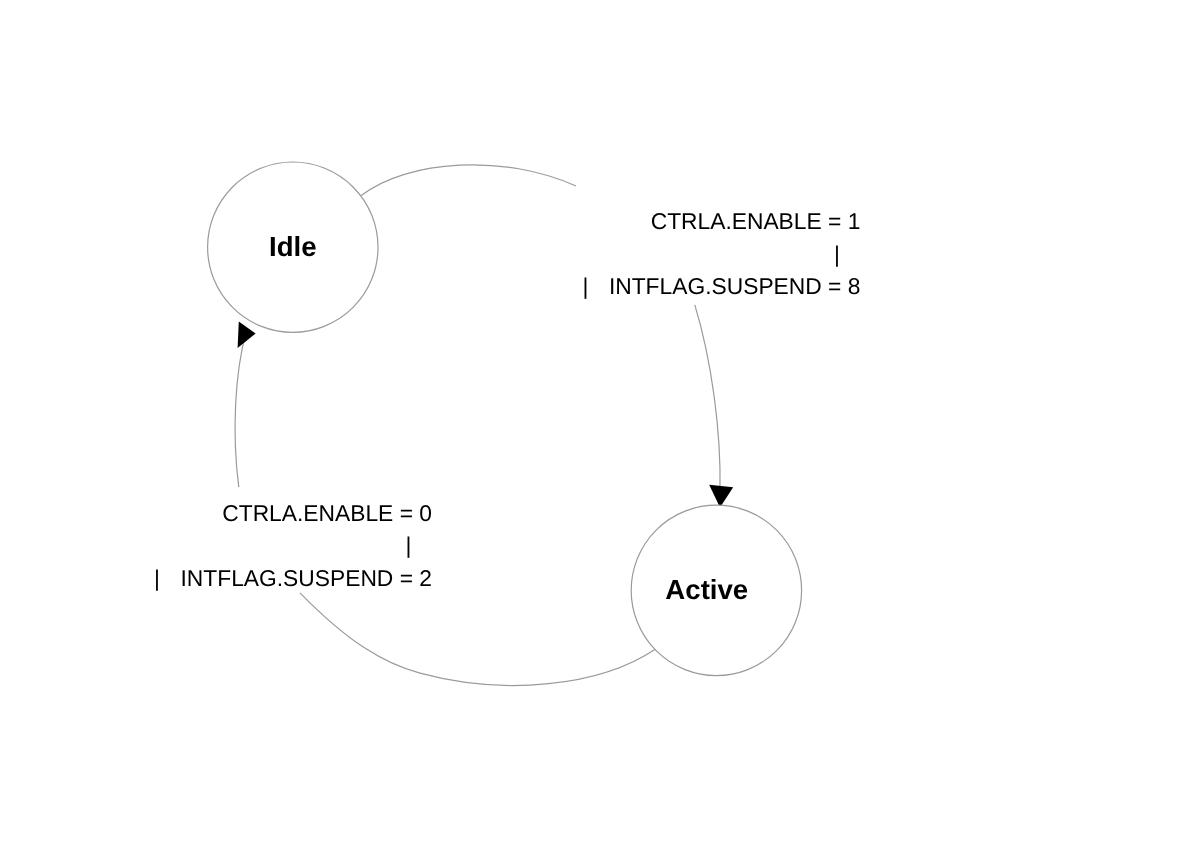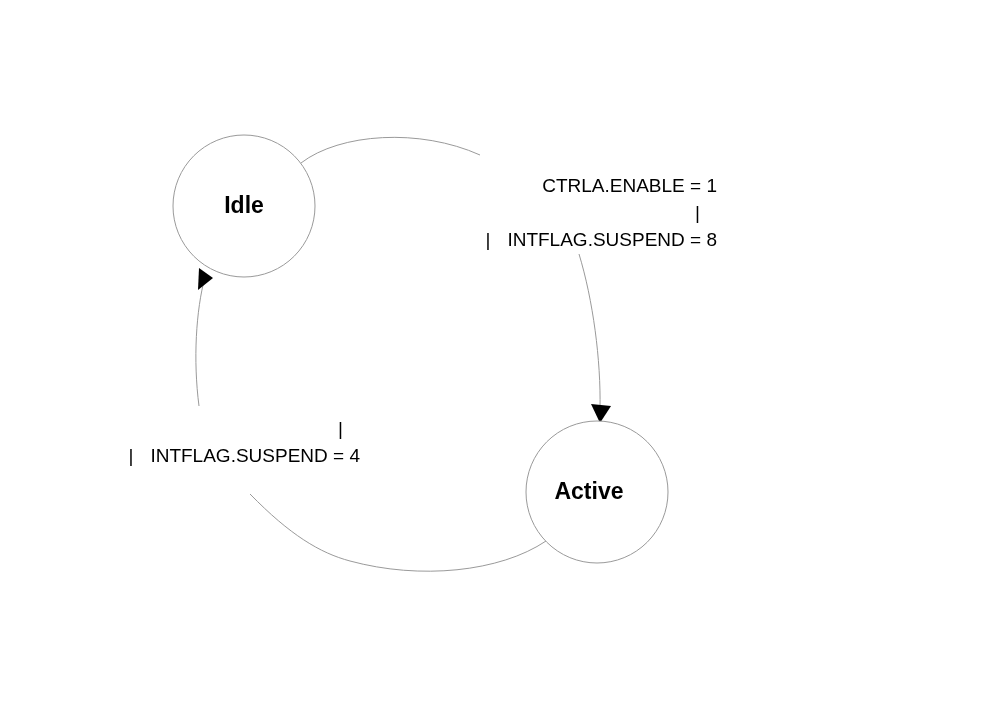--- a/index.html
+++ b/index.html
@@ -109,21 +109,25 @@
       <span class="cond-op">|</span>
     </div>
     <div class="cond-row">
       <span class="cond-op">|</span>
       <span class="cond-text">INTFLAG.SUSPEND = 8</span>
     </div>
   </div>
 
   <div class="cond-block" style="left: 80px; top: 415px; width: 280px;">
     <div class="cond-row">
+      <span class="cond-op"></span>
+      <span class="cond-text">CTRLA.ENABLE = 0</span>
+    </div>
+    <div class="cond-row">
       <span class="cond-op">|</span>
     </div>
     <div class="cond-row">
       <span class="cond-op">|</span>
-      <span class="cond-text">INTFLAG.SUSPEND = 4</span>
+      <span class="cond-text">INTFLAG.SUSPEND = 2</span>
     </div>
   </div>
 
 </div>
 
 </body></html>

